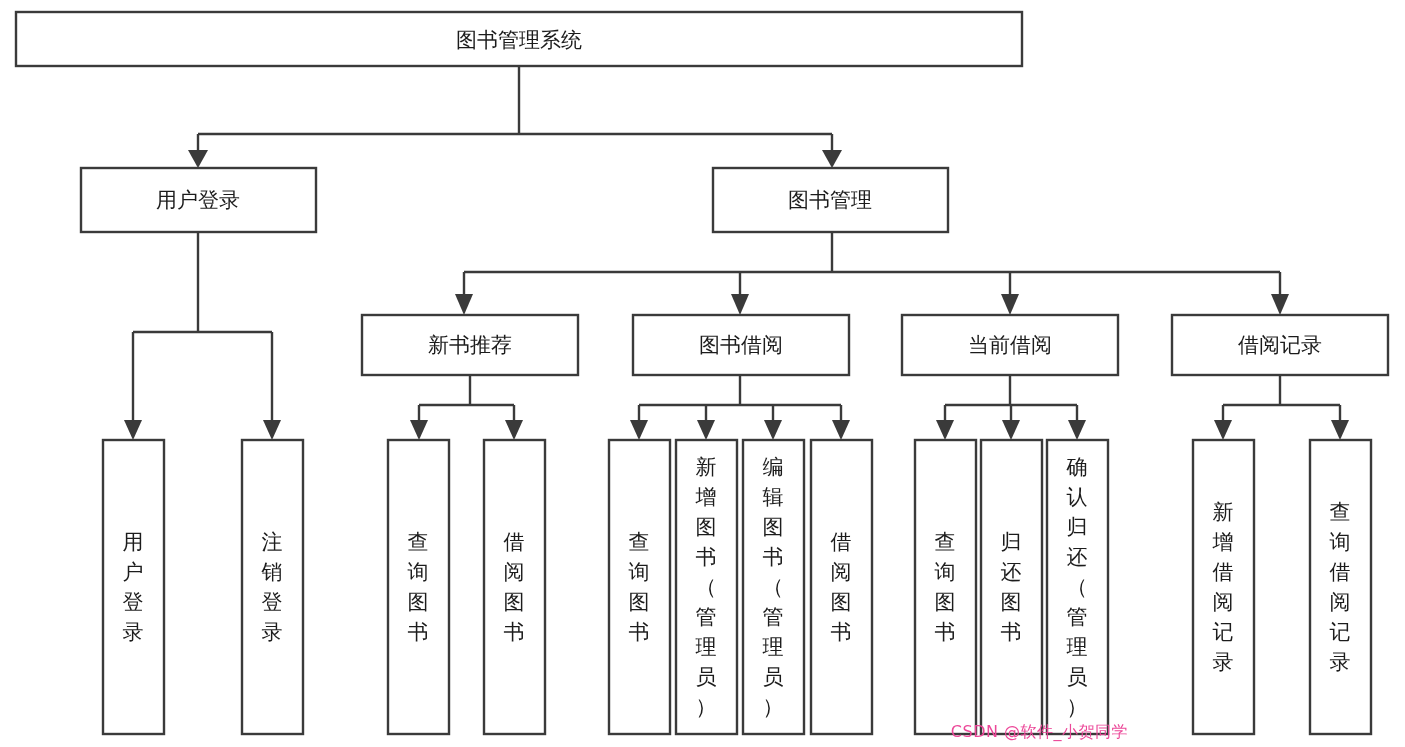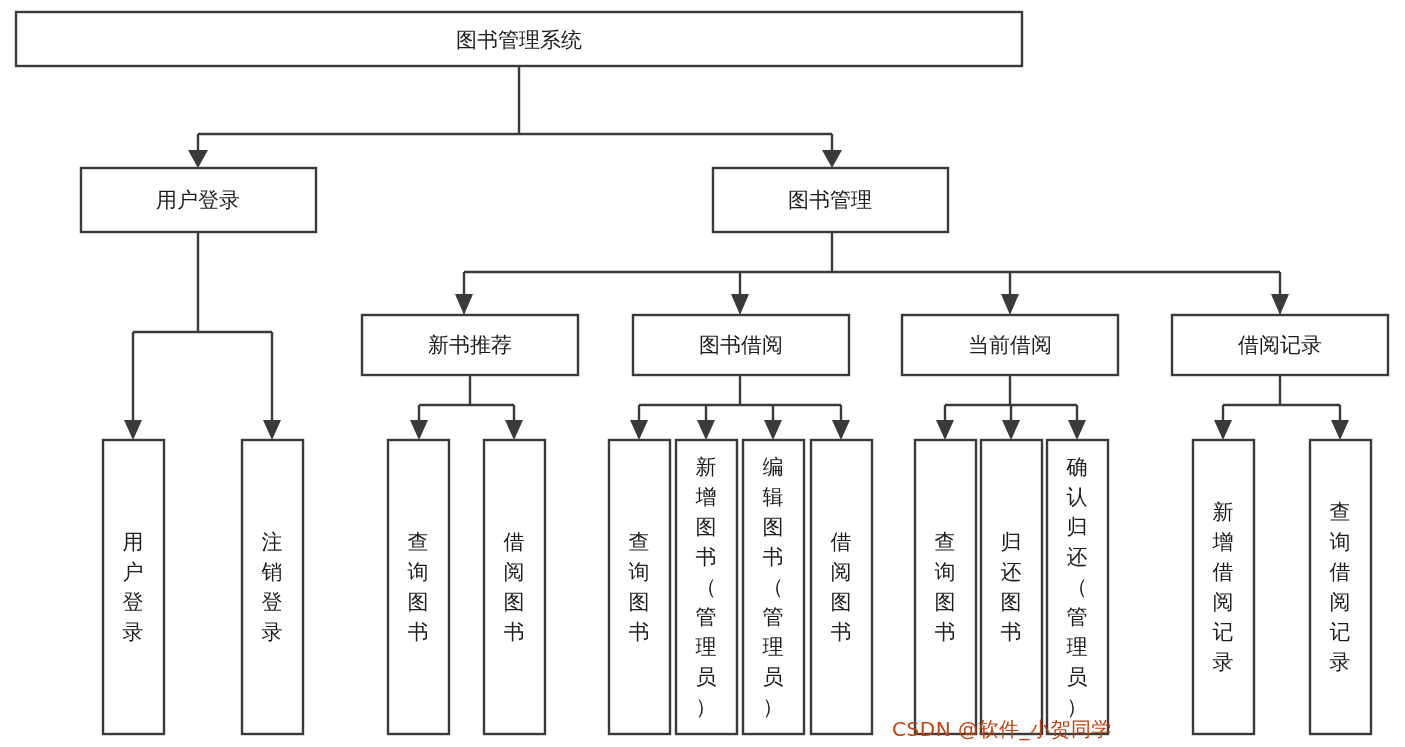--- a/index.html
+++ b/index.html
@@ -49,25 +49,25 @@
     dominant-baseline: middle;
   }
   .node-label-v {
     font-family: "DejaVu Sans", "Liberation Sans", sans-serif;
     font-size: 21px;
     fill: #1c1c1c;
     text-anchor: middle;
   }
   .watermark {
     position: absolute;
-    right: 28px;
+    right: 12px;
     bottom: 4px;
     font-family: "DejaVu Sans", "Liberation Sans", sans-serif;
-    font-size: 20px;
-    color: #c2410c;
+    font-size: 16px;
+    color: #ec4899;
     white-space: nowrap;
     letter-spacing: 0.5px;
   }
 </style>
 </head>
 <body>
 
 <div id="diagram-root">
 
   <svg class="flow" viewBox="0 0 1405 747">

